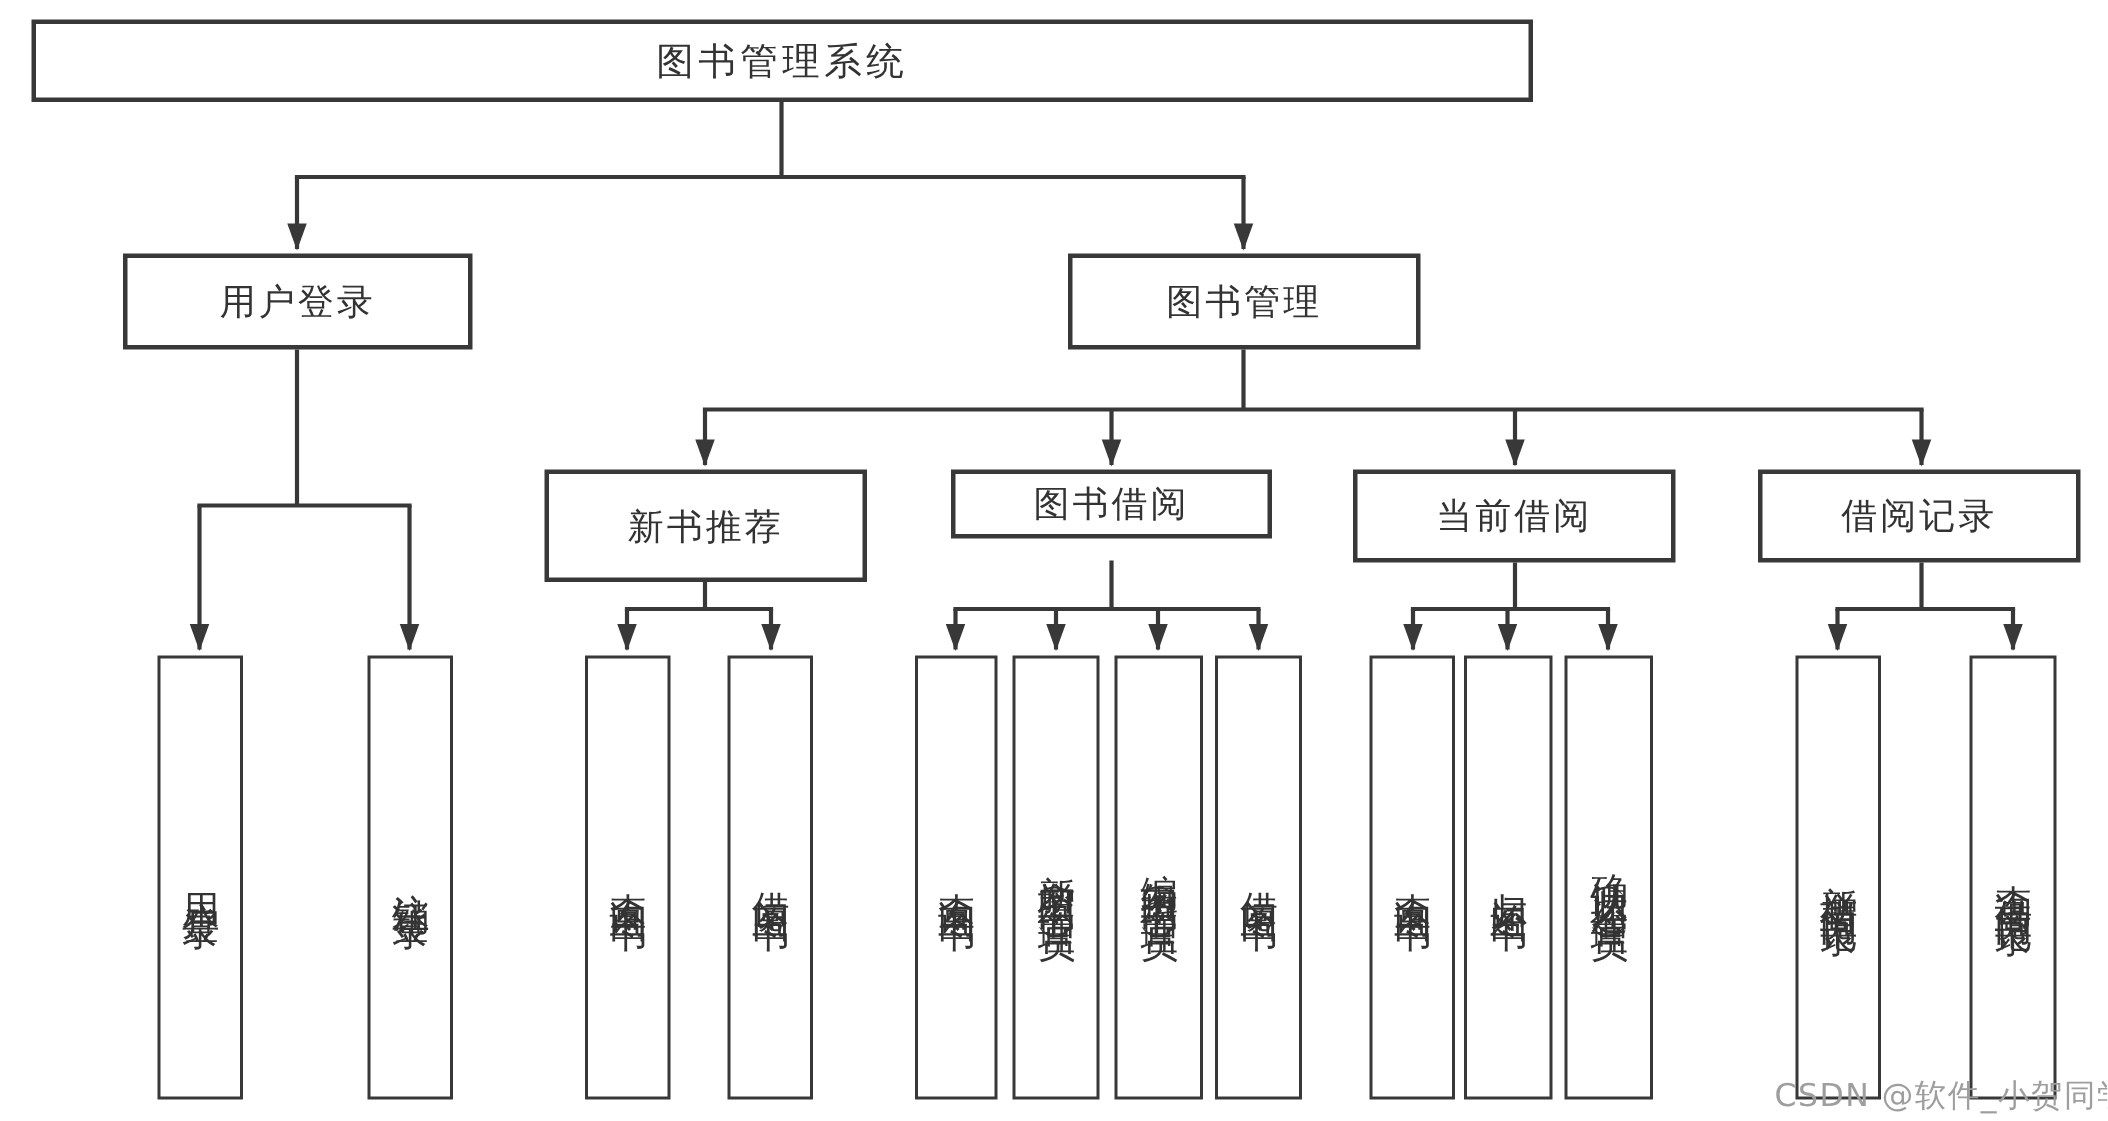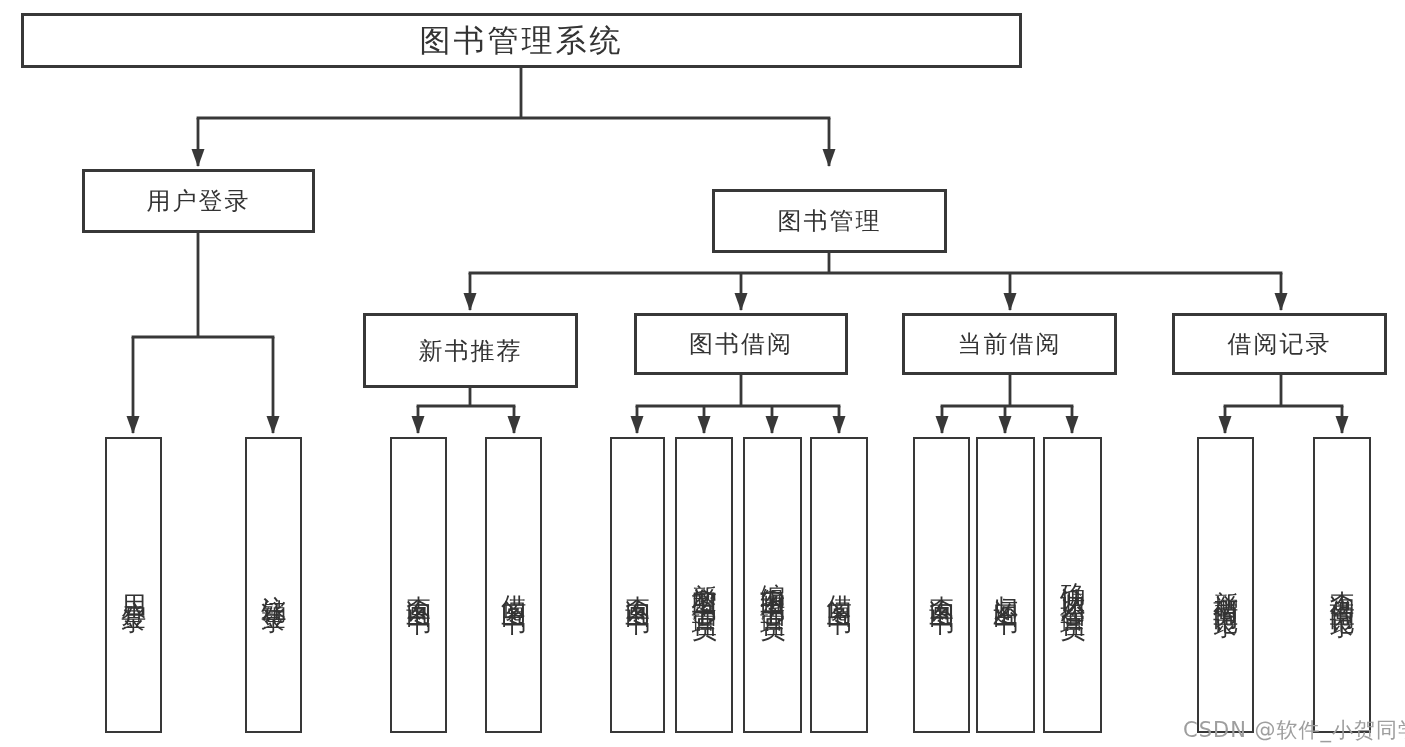--- a/index.html
+++ b/index.html
@@ -8,21 +8,21 @@
     font-family:"DejaVu Sans",sans-serif;color:#333333;overflow:hidden;
   }
   .connectors{position:absolute;left:0;top:0;width:1405px;height:747px;}
   .trunk{fill:none;stroke:#383838;stroke-width:2.8;stroke-linecap:square;}
   .arrowline{fill:none;stroke:#383838;stroke-width:2.8;}
   .node{
     position:absolute;box-sizing:border-box;background:#ffffff;
     border:3px solid #383838;display:flex;align-items:center;justify-content:center;
   }
   .node .hlabel{font-size:24px;letter-spacing:2px;white-space:nowrap;}
-  .node.root .hlabel{font-size:31px;letter-spacing:3px;}
+  .node.root .hlabel{font-size:25px;letter-spacing:3px;}
   .node.leaf{border-width:2px;}
   .vtext{
     writing-mode:vertical-rl;text-orientation:mixed;
     font-size:25px;letter-spacing:5px;line-height:1.1;white-space:nowrap;
   }
   .watermark{
     position:absolute;left:1183px;top:716px;font-size:21px;
     color:#9e9e9e;letter-spacing:1px;white-space:nowrap;z-index:5;
   }
 </style>
@@ -67,28 +67,28 @@
     <path class="arrowline" marker-end="url(#arrow)" d="M1342,406 V433"></path>
   </svg>
 
   <div class="node root" style="left:21px;top:13px;width:1001px;height:55px;">
     <span class="hlabel">图书管理系统</span>
   </div>
 
   <div class="node" style="left:82px;top:169px;width:233px;height:64px;">
     <span class="hlabel">用户登录</span>
   </div>
-  <div class="node" style="left:712px;top:169px;width:235px;height:64px;margin-top:20px;">
+  <div class="node" style="left:712px;top:169px;width:235px;height:64px;">
     <span class="hlabel">图书管理</span>
   </div>
 
   <div class="node" style="left:363px;top:313px;width:215px;height:75px;">
     <span class="hlabel">新书推荐</span>
   </div>
-  <div class="node" style="left:634px;top:313px;width:214px;height:62px;">
+  <div class="node" style="left:634px;top:313px;width:214px;height:46px;">
     <span class="hlabel">图书借阅</span>
   </div>
   <div class="node" style="left:1172px;top:313px;width:215px;height:62px;">
     <span class="hlabel">借阅记录</span>
   </div>
   <div class="node" style="left:902px;top:313px;width:215px;height:62px;">
     <span class="hlabel">当前借阅</span>
   </div>
 
   <div class="node leaf" style="left:105px;top:437px;width:57px;height:296px;">

